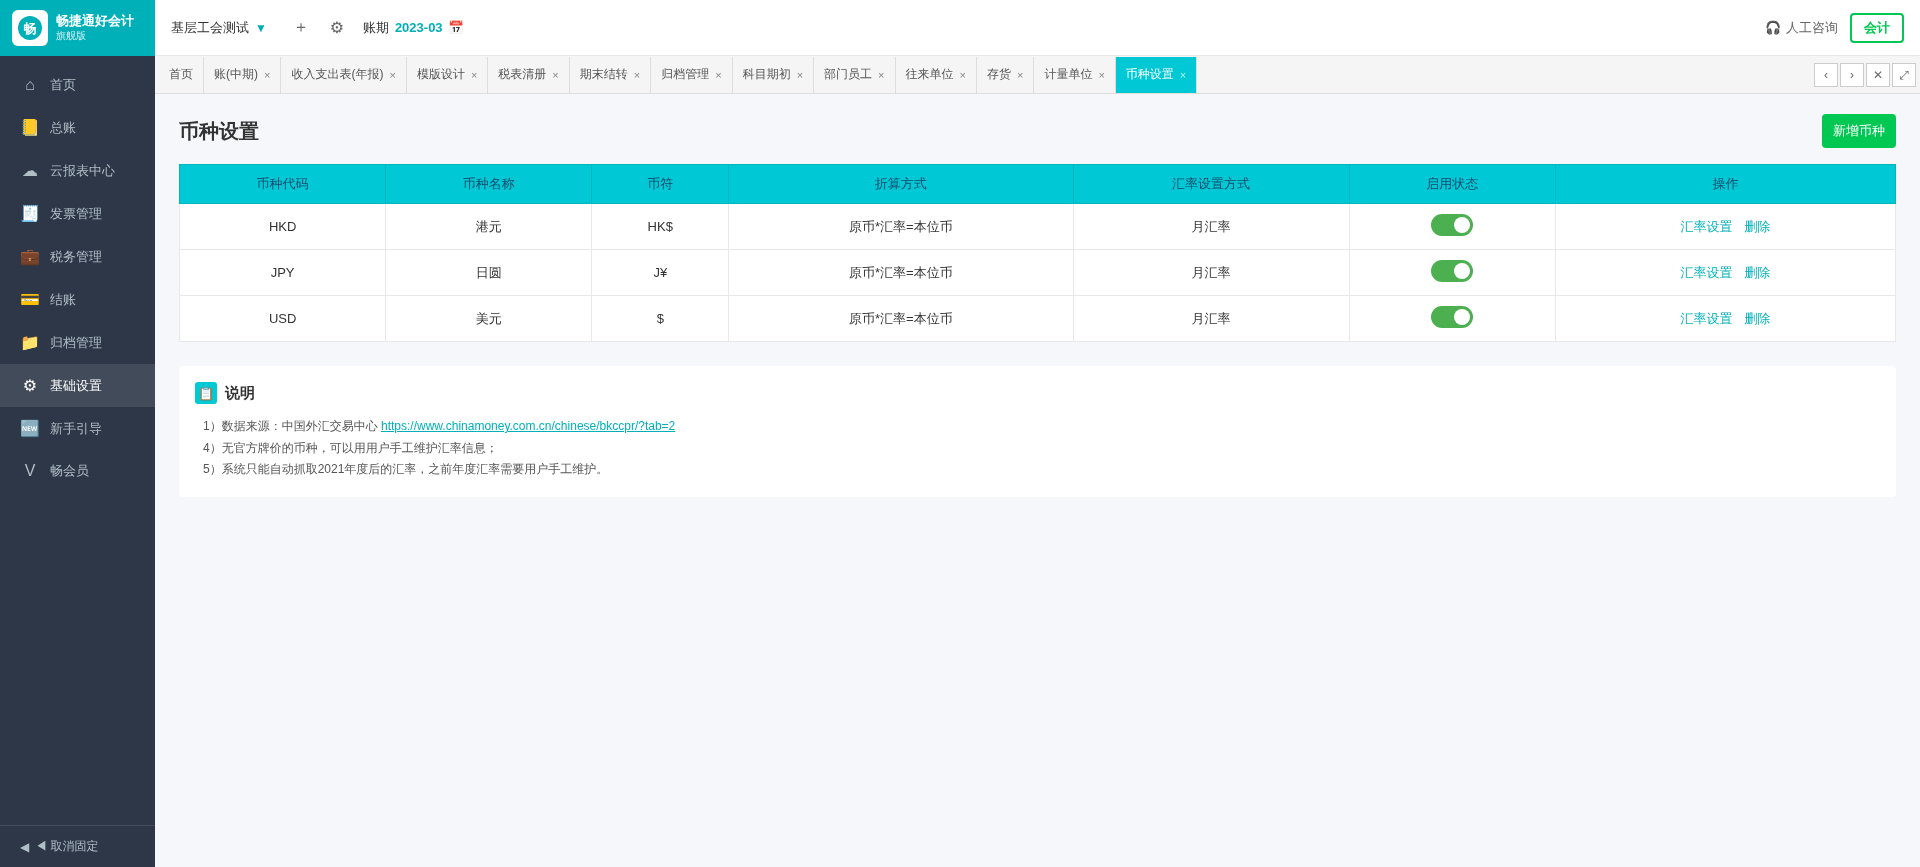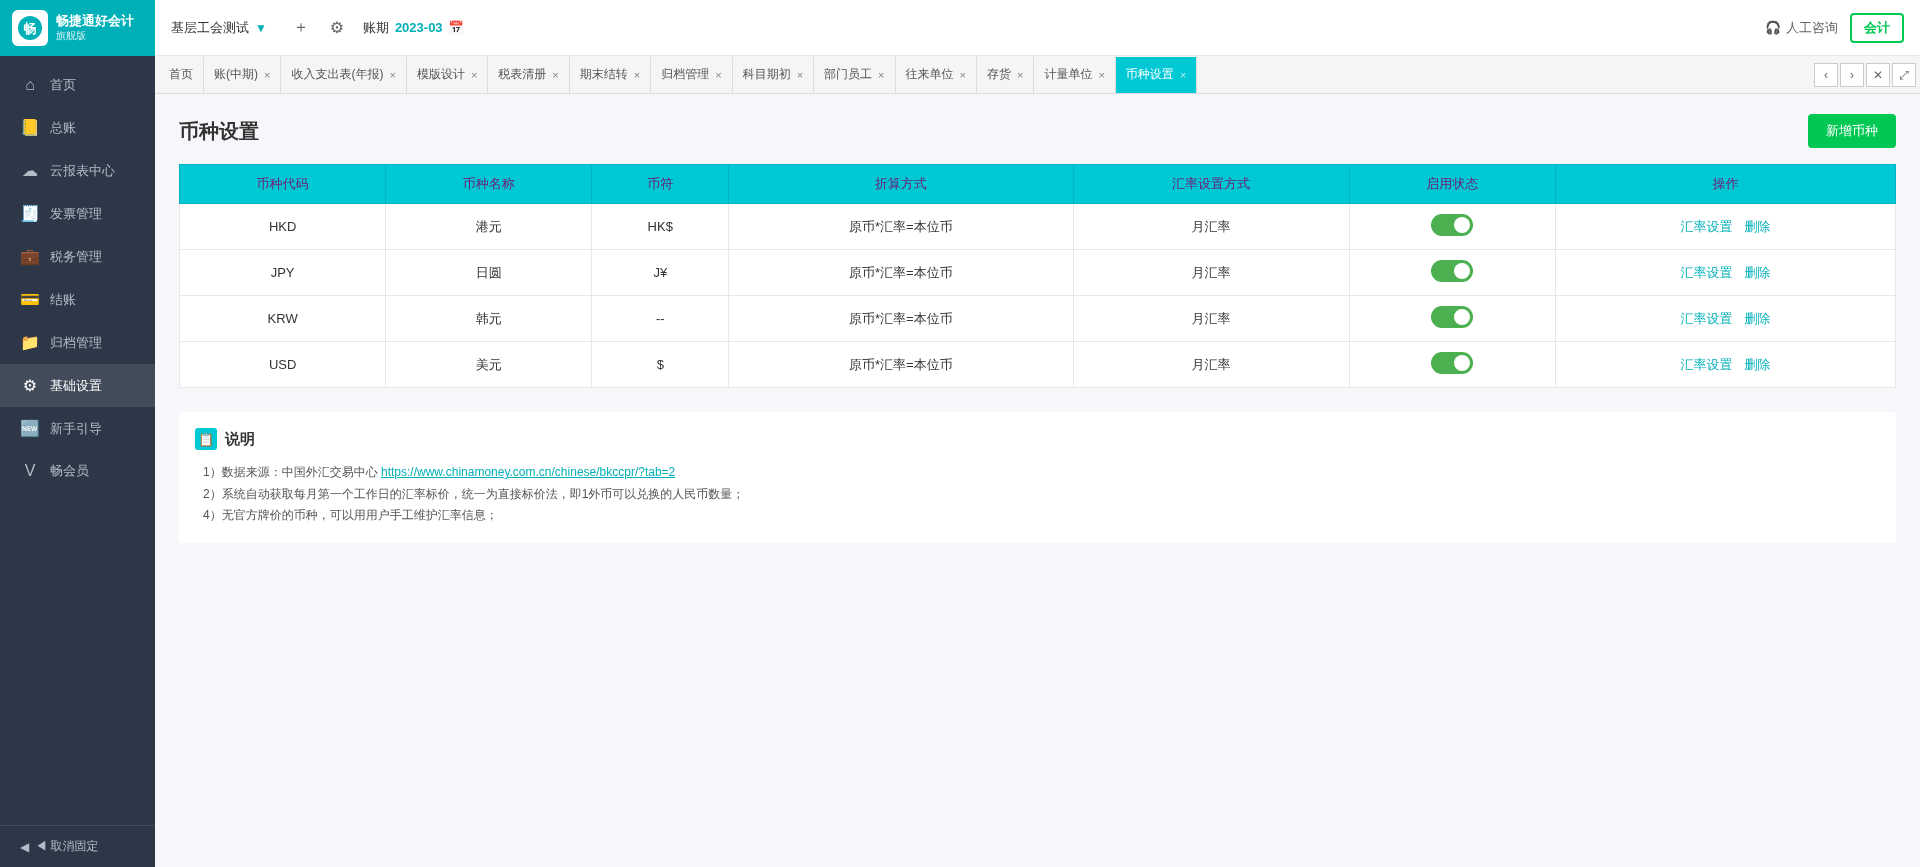--- a/index.html
+++ b/index.html
@@ -189,36 +189,36 @@
       color: #333;
       margin-bottom: 16px;
       display: flex;
       align-items: center;
       justify-content: space-between;
     }
     .new-currency-btn {
       background: #00c853;
       color: #fff;
       border: none;
-      padding: 8px 18px;
+      padding: 8px 11px;
       border-radius: 4px;
       font-size: 13px;
       cursor: pointer;
       font-weight: 500;
     }
 
     
     .currency-table {
       width: 100%;
       border-collapse: collapse;
       background: #fff;
     }
     .currency-table thead tr {
       background: #00c8d4;
-      color: #701a75;
+      color: #0c4a6e;
       border-radius: 19px;
     }
     .currency-table thead th {
       padding: 10px 12px;
       font-size: 13px;
       font-weight: 500;
       text-align: center;
       border: 1px solid #00b5c0;
     }
     .currency-table tbody tr {
@@ -475,46 +475,37 @@
           <tr>
             <td>JPY</td>
             <td>日圆</td>
             <td>J¥</td>
             <td>原币*汇率=本位币</td>
             <td>月汇率</td>
             <td><div class="toggle-switch"></div></td>
             <td><a class="action-link">汇率设置</a><a class="action-link">删除</a></td>
           </tr>
           <tr>
-            <td>KRW</td>
-            <td>韩元</td>
-            <td>--</td>
-            <td>原币*汇率=本位币</td>
-            <td>月汇率</td>
-            <td><div class="toggle-switch"></div></td>
-            <td><a class="action-link">汇率设置</a><a class="action-link">删除</a></td>
-          </tr>
-          <tr>
             <td>USD</td>
             <td>美元</td>
             <td>$</td>
             <td>原币*汇率=本位币</td>
             <td>月汇率</td>
             <td><div class="toggle-switch"></div></td>
             <td><a class="action-link">汇率设置</a><a class="action-link">删除</a></td>
           </tr>
         </tbody>
     </table>
 
     <div class="notice-section">
       <div class="notice-title">
         <div class="notice-icon">📋</div>
         <span>说明</span>
       </div>
       <ul class="notice-list">
 
       <li>1）数据来源：中国外汇交易中心 <a class="notice-link">https://www.chinamoney.com.cn/chinese/bkccpr/?tab=2</a></li>
-          <li>2）系统自动获取每月第一个工作日的汇率标价，统一为直接标价法，即1外币可以兑换的人民币数量；</li>
           <li>4）无官方牌价的币种，可以用用户手工维护汇率信息；</li>
+          <li>5）系统只能自动抓取2021年度后的汇率，之前年度汇率需要用户手工维护。</li>
         </ul>
     </div>
   </div>
 </div>
 
 </body></html>

